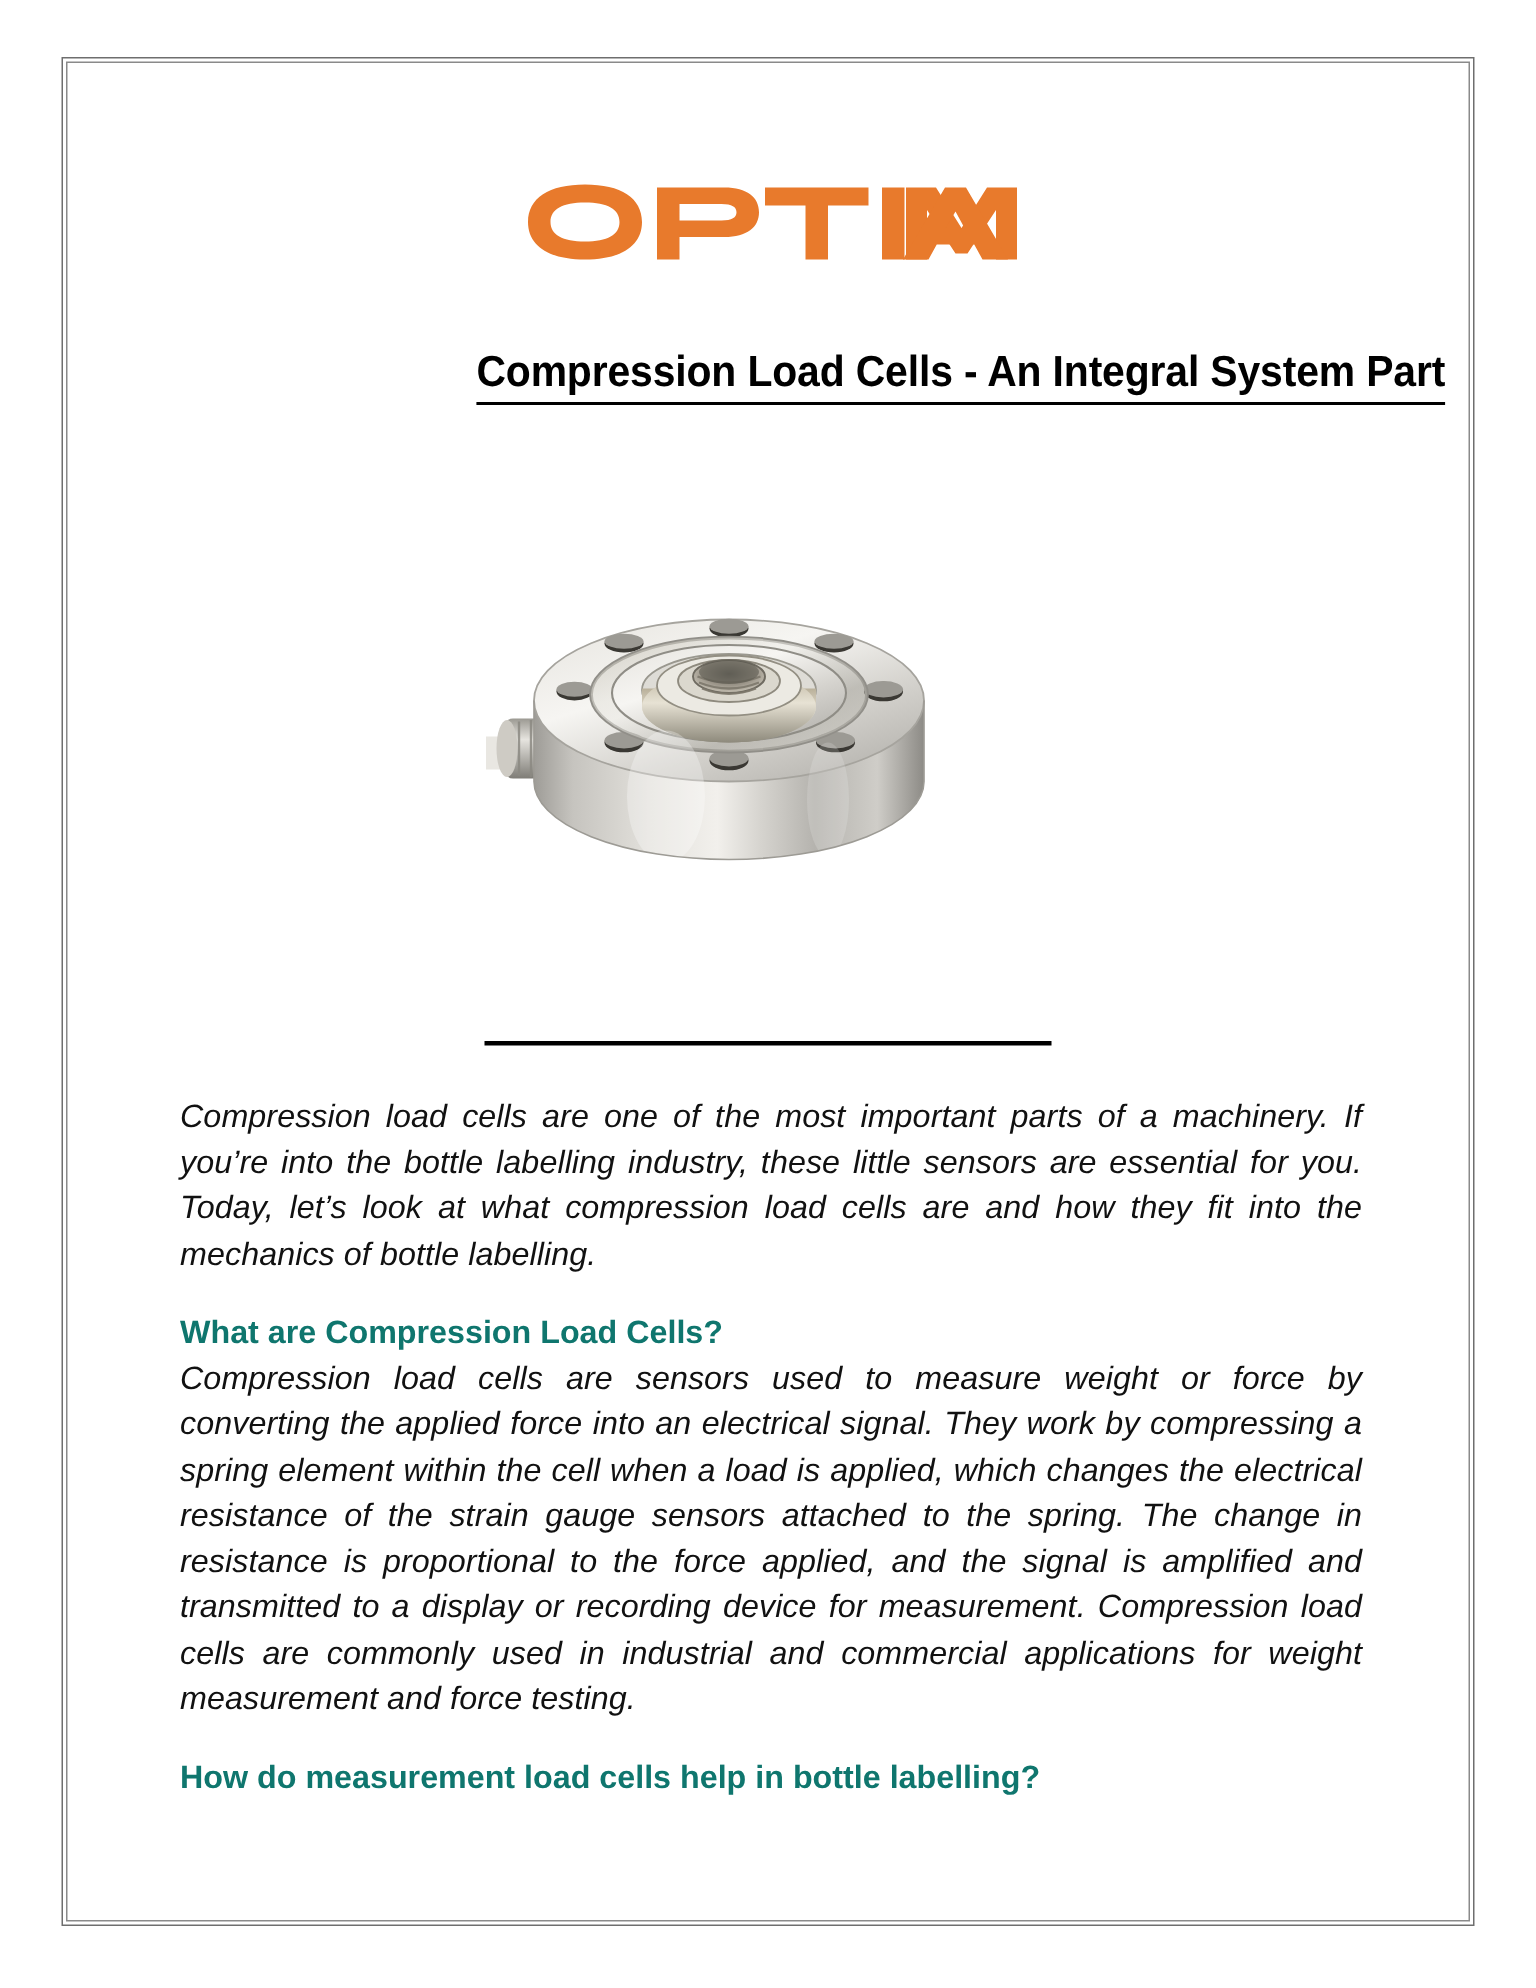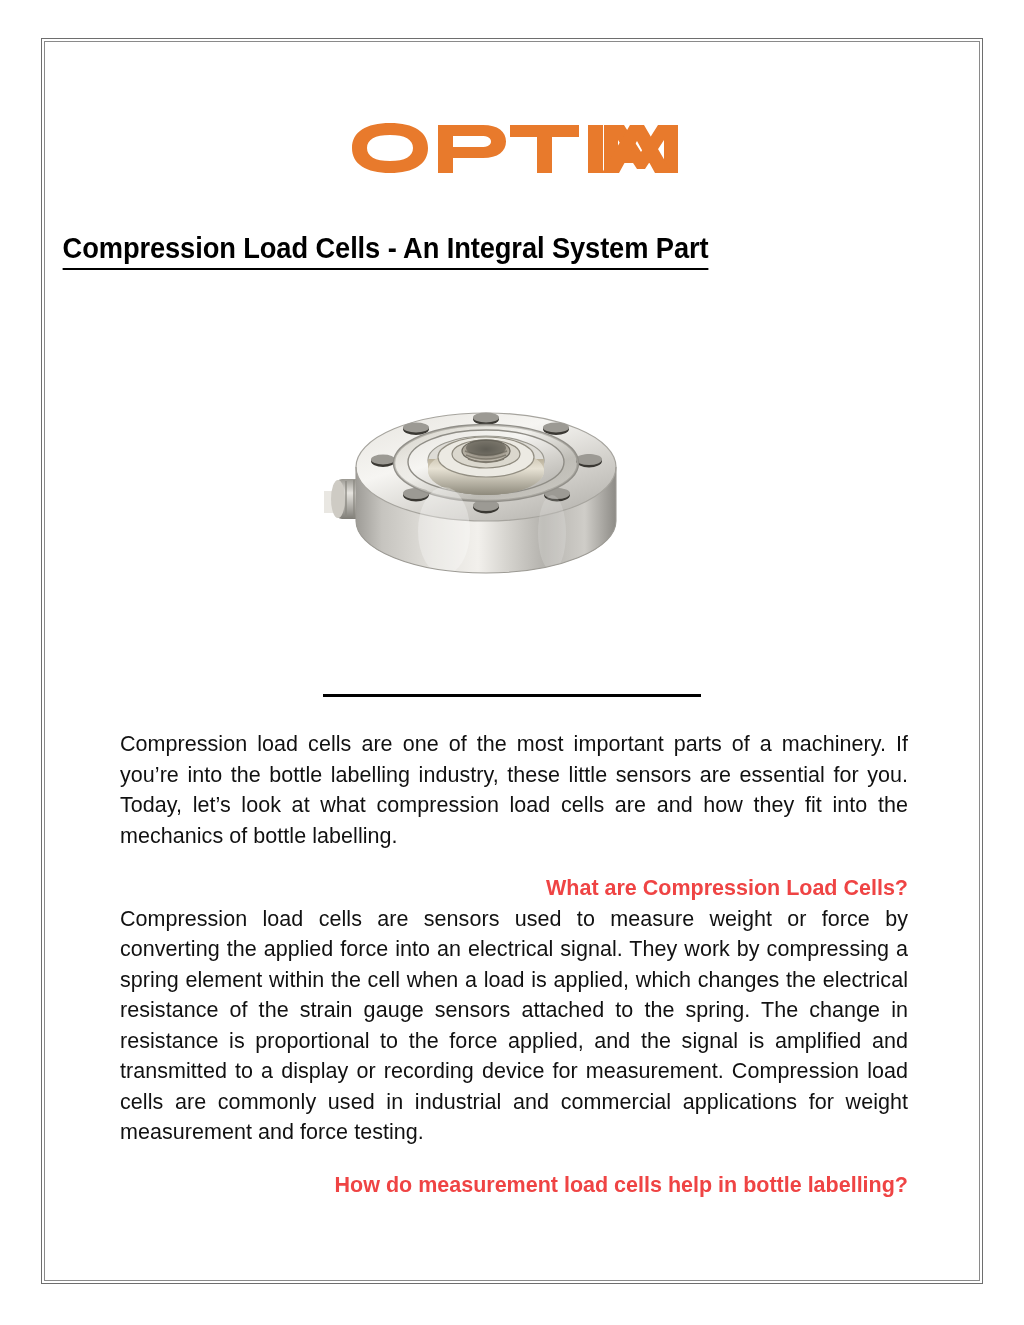--- a/index.html
+++ b/index.html
@@ -53,21 +53,21 @@
     text-align: center;
   }
   .logo-svg { display: inline-block; }
 
   
   .doc-title {
     position: absolute;
     left: 0;
     top: 193px;
     width: 942px;
-    text-align: left;
+    text-align: right;
     font-family: "Liberation Sans Narrow", "Liberation Sans", sans-serif;
     font-size: 29px;
     font-weight: bold;
     letter-spacing: -0.1px;
     color: #000;
   }
   .doc-title span {
     display: inline-block;
     border-bottom: 2.5px solid #000;
     padding-bottom: 3px;
@@ -104,29 +104,30 @@
   }
   p.body {
     margin: 0 0 22px 0;
     font-family: "Liberation Sans Narrow", "Liberation Sans", sans-serif;
     font-size: 21.5px;
     line-height: 30.5px;
     text-align: justify;
     text-justify: inter-word;
     color: #111;
     letter-spacing: 0.05px;
+    font-style: italic;
   }
   h2.section {
     margin: 0;
     font-family: "Liberation Sans Narrow", "Liberation Sans", sans-serif;
     font-size: 21.5px;
     line-height: 30.5px;
     font-weight: bold;
-    text-align: right;
-    color: #ef4444;
+    text-align: left;
+    color: #0f766e;
   }
   .section-group { margin-bottom: 22px; }
   .section-group p.body { margin-bottom: 0; }
   .trailing-heading { margin-top: 0; }
 </style>
 </head>
 <body>
 
 <div class="page">
   <div class="page-inner"></div>

